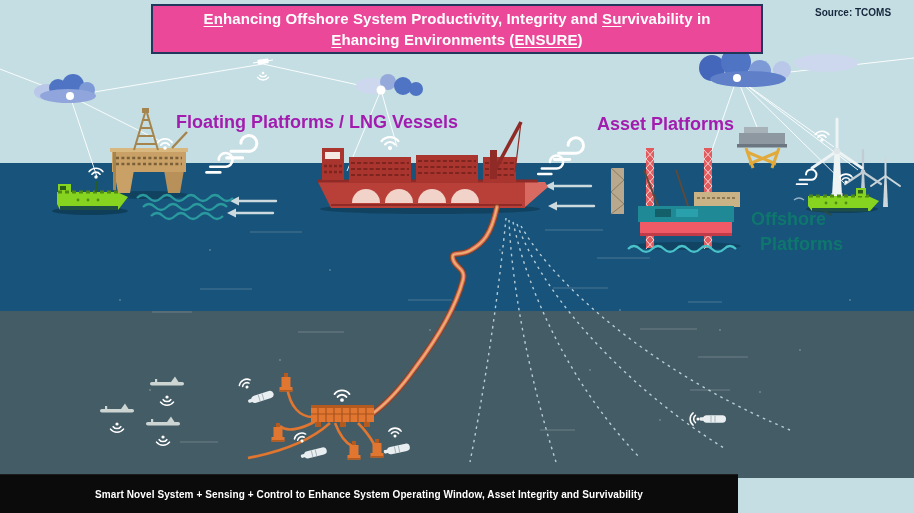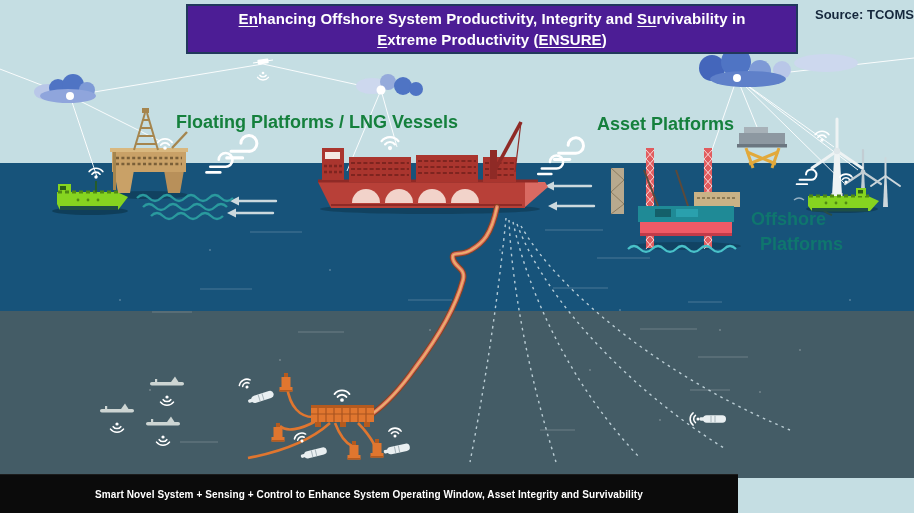--- a/index.html
+++ b/index.html
@@ -1,25 +1,25 @@
 <!DOCTYPE html>
 <html><head>
 <meta charset="utf-8">
 <style>
   html,body{margin:0;padding:0;background:#fff;}
   .stage{position:relative;width:914px;height:513px;overflow:hidden;
          font-family:"Liberation Sans",sans-serif;background:#c5dee3;}
   .stage svg{position:absolute;left:0;top:0;}
   .overlay{position:absolute;}
-  .title-banner{left:151px;top:4px;width:608px;height:44px;background:#4c1d95;
+  .title-banner{left:151px;top:4px;width:608px;height:44px;background:#ec4899;
     border:2px solid #21385c;color:#fff;text-align:center;font-weight:bold;
-    font-size:15px;line-height:21px;padding-top:2px;letter-spacing:.1px;margin-left:35px;}
+    font-size:15px;line-height:21px;padding-top:2px;letter-spacing:.1px;}
   .title-banner .u{text-decoration:underline;text-underline-offset:2px;}
-  .source{left:815px;top:7px;font-size:13px;font-weight:bold;color:#15273c;}
-  .lbl{font-weight:bold;color:#15803d;font-size:18px;white-space:nowrap;}
+  .source{left:815px;top:7px;font-size:10px;font-weight:bold;color:#15273c;}
+  .lbl{font-weight:bold;color:#a21caf;font-size:18px;white-space:nowrap;}
   .lbl-floating{left:176px;top:112px;}
   .lbl-fixed{left:597px;top:114px;}
   .lbl-renew{left:751px;top:207px;color:#0f766e;line-height:25px;}
   .lbl-renew .l2{padding-left:9px;}
   .bottom-bar{left:0;top:474px;width:738px;height:39px;background:#0b0b0b;
     border-top:1px solid #1c1c1c;color:#fff;font-weight:bold;font-size:10px;
     text-align:center;line-height:39px;letter-spacing:.1px;}
 </style>
 </head>
 <body>
@@ -402,21 +402,21 @@
     </g>
     <g transform="translate(163,424)">
       <use href="#glider"></use>
       <use href="#wifi" transform="translate(0,13) scale(0.95,-0.95)"></use>
     </g>
   </g>
 </svg>
 
 <div class="overlay title-banner">
   <div><span class="u">En</span><span>hancing Offshore System Productivity, Integrity and </span><span class="u">Su</span><span>rvivability in</span></div>
-  <div><span class="u">E</span><span>xtreme Productivity (</span><span class="u">ENSURE</span><span>)</span></div>
+  <div><span class="u">E</span><span>hancing Environments (</span><span class="u">ENSURE</span><span>)</span></div>
 </div>
 
 <div class="overlay source">Source: TCOMS</div>
 
 <div class="overlay lbl lbl-floating">Floating Platforms / LNG Vessels</div>
 
 <div class="overlay lbl lbl-fixed">Asset Platforms</div>
 
 <div class="overlay lbl lbl-renew">
   <div>Offshore</div>

